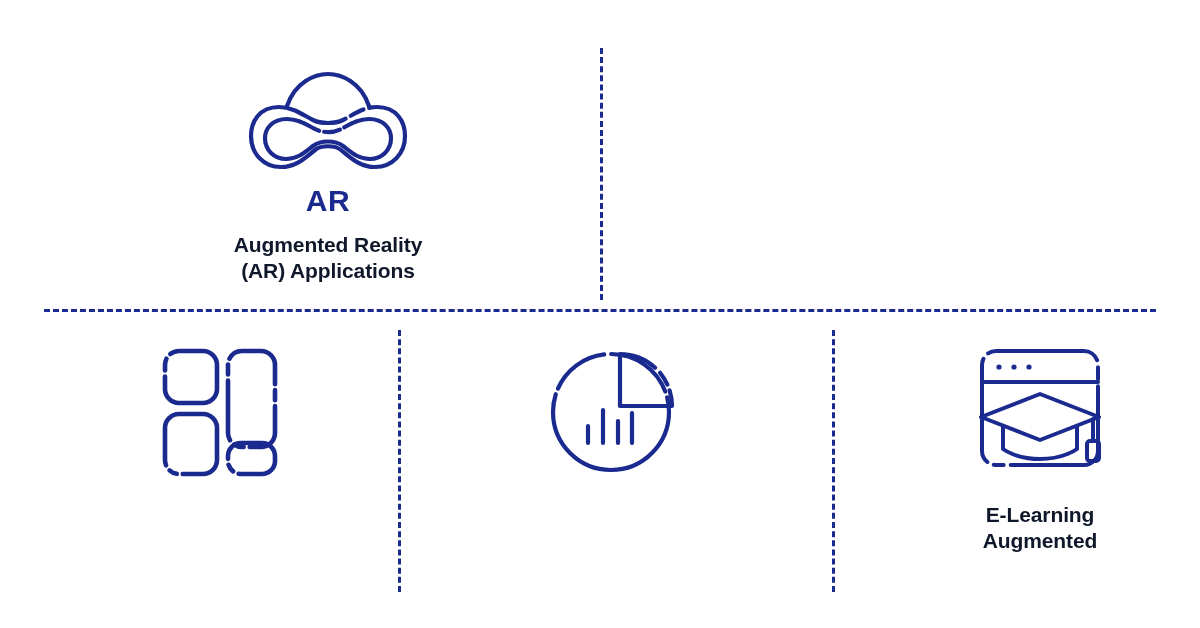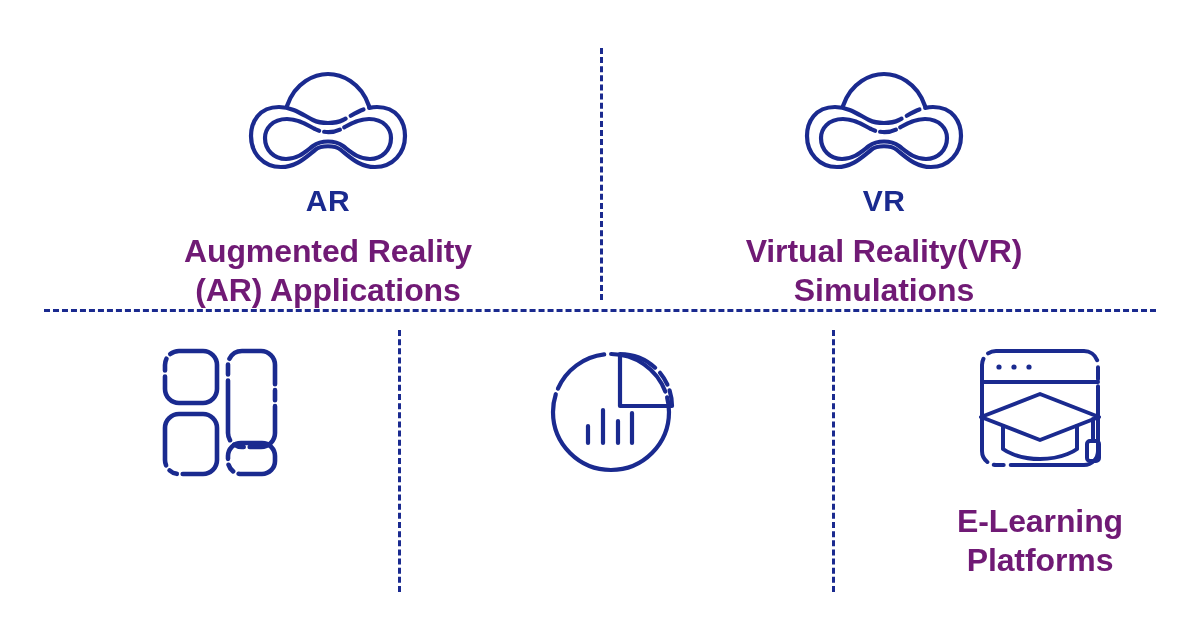--- a/index.html
+++ b/index.html
@@ -66,23 +66,23 @@
     margin-top: 6px;
     font-size: 30px;
     font-weight: 800;
     letter-spacing: 0.5px;
     color: #1a2a8f;
     line-height: 1;
   }
 
   .label {
     margin-top: 16px;
-    font-size: 32px;
+    font-size: 21px;
     font-weight: 800;
-    color: #701a75;
+    color: #0f172a;
     line-height: 1.22;
     text-align: center;
     white-space: pre-line;
     letter-spacing: -0.1px;
   }
   .label-bottom {
     margin-top: 22px;
   }
 
   svg { display: block; }
@@ -114,40 +114,20 @@
                  C108 82, 115 89, 127 89 C139 89, 148 80, 148 68
                  C148 59, 141 49, 126 49 C114 49, 106 55, 98 59
                  C91 63, 79 63, 72 59 C64 55, 56 49, 44 49 Z" stroke-dasharray="250 5 16 5"></path>
       </svg>
     </span>
     <div class="badge">AR</div>
     <div class="label">Augmented Reality
 (AR) Applications</div>
   </div>
 
-  <div class="cell cell-top cell-vr">
-    <span class="icon-wrap">
-      <svg width="170" height="110" viewBox="0 0 170 110" fill="none" stroke="#1a2a8f" stroke-width="4.2" stroke-linecap="round" stroke-linejoin="round">
-        <path d="M44 36 C52 12, 72 4, 85 4 C98 4, 118 12, 126 36"></path>
-        <path d="M36 37 C16 37, 8 52, 8 66 C8 83, 20 97, 38 97
-                 C53 97, 62 88, 72 80 C78 75, 92 75, 98 80
-                 C108 88, 117 97, 132 97 C150 97, 162 83, 162 66
-                 C162 52, 154 37, 134 37 C120 37, 110 45, 100 50
-                 C92 54, 78 54, 70 50 C60 45, 50 37, 36 37 Z" stroke-dasharray="300 6 14 6"></path>
-        <path d="M44 49 C29 49, 22 59, 22 68 C22 80, 31 89, 43 89
-                 C55 89, 62 82, 70 76 C78 70, 92 70, 100 76
-                 C108 82, 115 89, 127 89 C139 89, 148 80, 148 68
-                 C148 59, 141 49, 126 49 C114 49, 106 55, 98 59
-                 C91 63, 79 63, 72 59 C64 55, 56 49, 44 49 Z" stroke-dasharray="250 5 16 5"></path>
-      </svg>
-    </span>
-    <div class="badge">VR</div>
-    <div class="label">Virtual Reality(VR)
-Simulations</div>
-  </div>
 
   <div class="cell cell-bottom cell-iw">
     <span class="icon-wrap">
       <svg width="140" height="140" viewBox="0 0 140 140" fill="none" stroke="#1a2a8f" stroke-width="4.6" stroke-linecap="round" stroke-linejoin="round">
 
         <rect x="15" y="11" width="52" height="52" rx="14" stroke-dasharray="150 6 12 6"></rect>
 
         <rect x="78" y="11" width="47" height="96" rx="14" stroke-dasharray="60 6 10 6"></rect>
 
         <rect x="15" y="74" width="52" height="60" rx="14" stroke-dasharray="120 6 8 6"></rect>
@@ -188,16 +168,16 @@
         <path d="M80 54 L139 77 L80 100 L21 77 Z"></path>
 
         <path d="M43 86 L43 109 C43 109, 56 119, 80 119 C104 119, 117 109, 117 109 L117 86"></path>
 
         <line x1="133" y1="79" x2="133" y2="101"></line>
 
         <rect x="127" y="101" width="12" height="20" rx="3"></rect>
       </svg>
     </span>
     <div class="label label-bottom">E-Learning
-Platforms</div>
+Augmented</div>
   </div>
 
 </div>
 
 </body></html>

